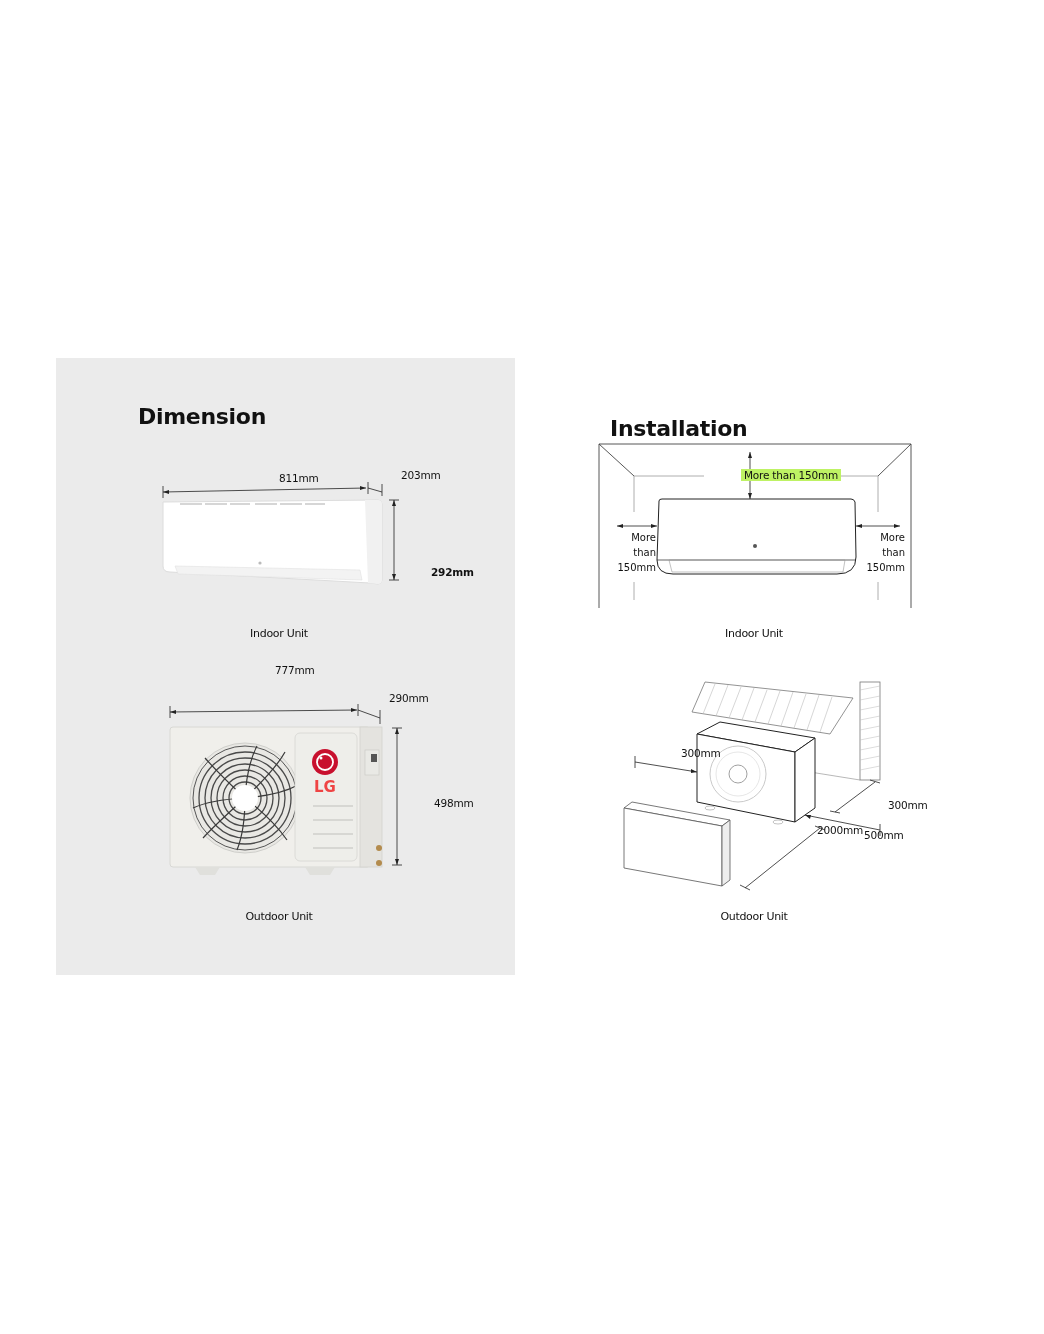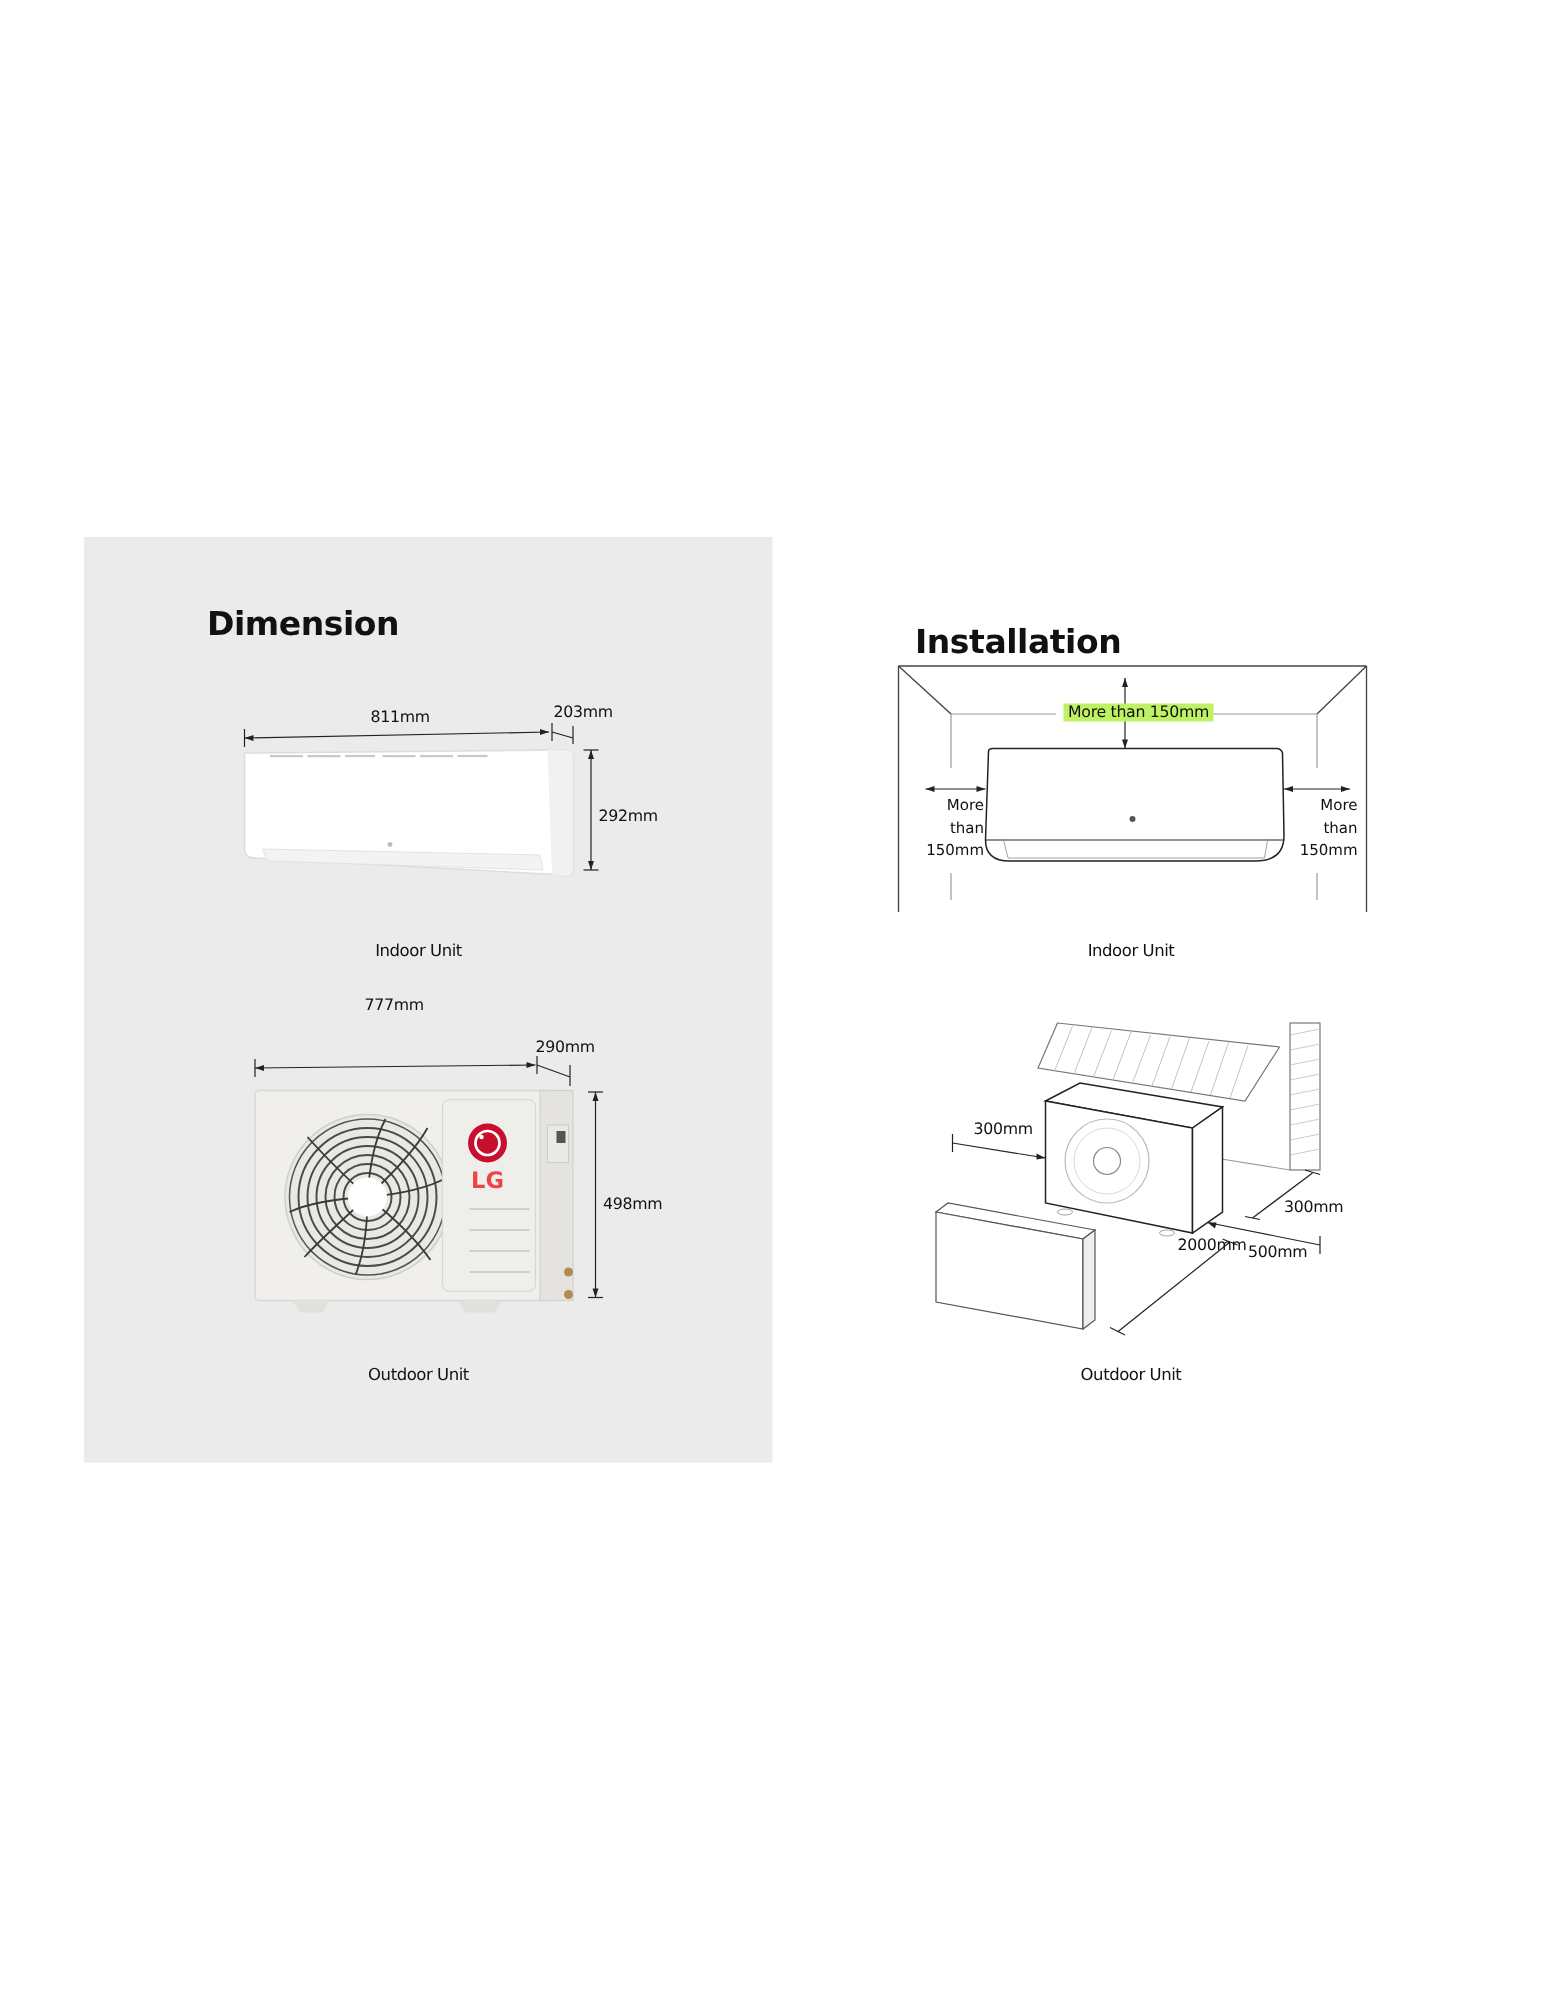--- a/index.html
+++ b/index.html
@@ -1,21 +1,21 @@
 <!DOCTYPE html>
 <html><head>
 <meta charset="utf-8">
 <style>
   html, body { margin:0; padding:0; background:#ffffff; }
   body { width:1044px; height:1334px; position:relative; overflow:hidden;
          font-family:"DejaVu Sans", "Liberation Sans", sans-serif; color:#111; }
   .panel-left { position:absolute; left:56px; top:358px; width:459px; height:617px; background:#ebebeb; }
   .title { position:absolute; font-weight:bold; font-size:22px; width:300px; letter-spacing:-0.3px; }
   .caption { position:absolute; font-size:11px; text-align:center; width:240px; letter-spacing:-0.3px; }
-  .dim { position:absolute; font-size:10.5px; white-space:nowrap; letter-spacing:-0.2px; }
+  .dim { position:absolute; font-size:10.5px; white-space:nowrap; letter-spacing:-0.2px;margin-left:32px; }
   .dim-c { position:absolute; font-size:10px; text-align:right; line-height:15px; white-space:nowrap; }
   svg { position:absolute; overflow:visible; }
 </style>
 </head>
 <body>
 
 <div class="panel-left"></div>
 
 <div class="title" style="left:138px; top:404px;">Dimension</div>
 
@@ -45,21 +45,21 @@
   <circle cx="110" cy="83" r="1.6" fill="#bbb"></circle>
 
   <line x1="244" y1="20" x2="244" y2="100" stroke="#222" stroke-width="0.8"></line>
   <line x1="239" y1="20" x2="249" y2="20" stroke="#222" stroke-width="0.8"></line>
   <line x1="239" y1="100" x2="249" y2="100" stroke="#222" stroke-width="0.8"></line>
   <polygon points="244,20 242,26 246,26" fill="#222"></polygon>
   <polygon points="244,100 242,94 246,94" fill="#222"></polygon>
 </svg>
 <div class="dim" style="left:247px; top:472px;">811mm</div>
 <div class="dim" style="left:369px; top:469px;">203mm</div>
-<div class="dim" style="left:399px; top:538px;">292mm</div>
+<div class="dim" style="left:399px; top:566px;font-weight:bold;">292mm</div>
 
 <div class="caption" style="left:159px; top:627px;">Indoor Unit</div>
 
 <svg width="260" height="200" style="left:165px; top:700px;">
 
   <line x1="5" y1="12" x2="192" y2="10" stroke="#222" stroke-width="0.8"></line>
   <line x1="5" y1="6" x2="5" y2="18" stroke="#222" stroke-width="0.8"></line>
   <polygon points="5,12 11,10 11,14" fill="#222"></polygon>
   <polygon points="192,10 186,8 186,12" fill="#222"></polygon>
   <line x1="193" y1="4" x2="193" y2="16" stroke="#222" stroke-width="0.8"></line>

